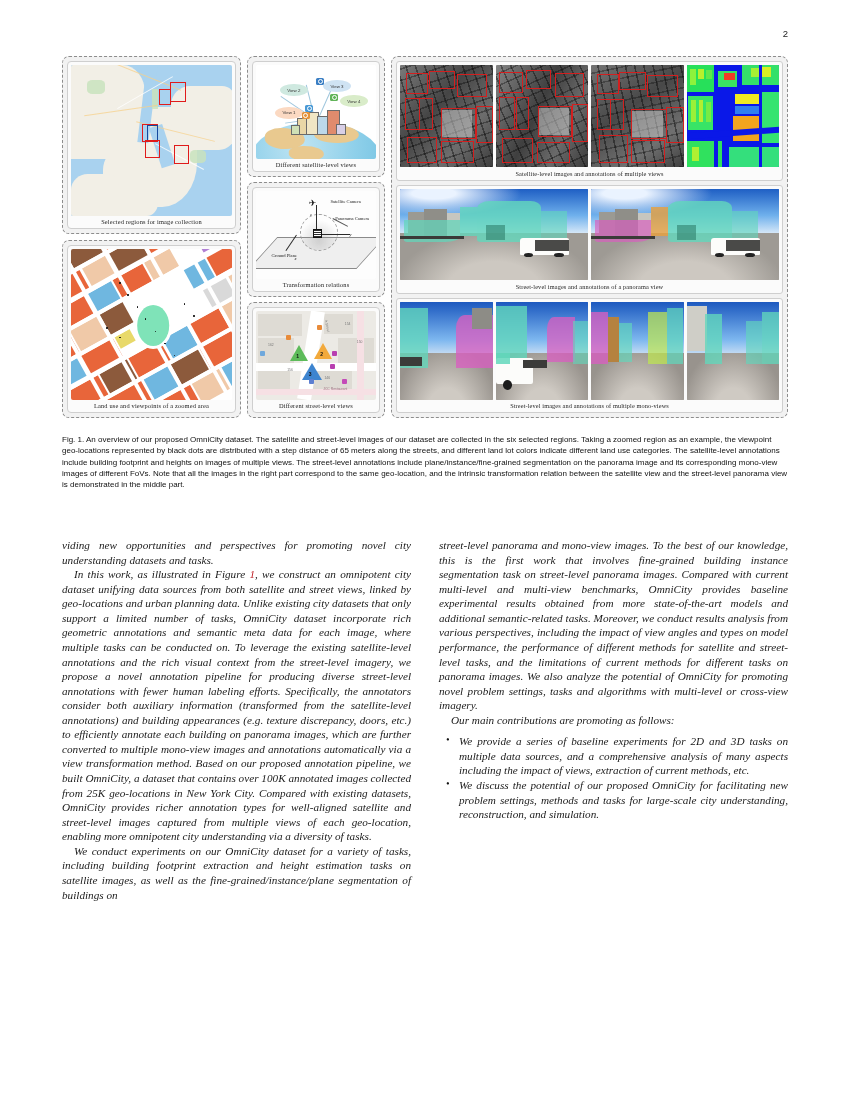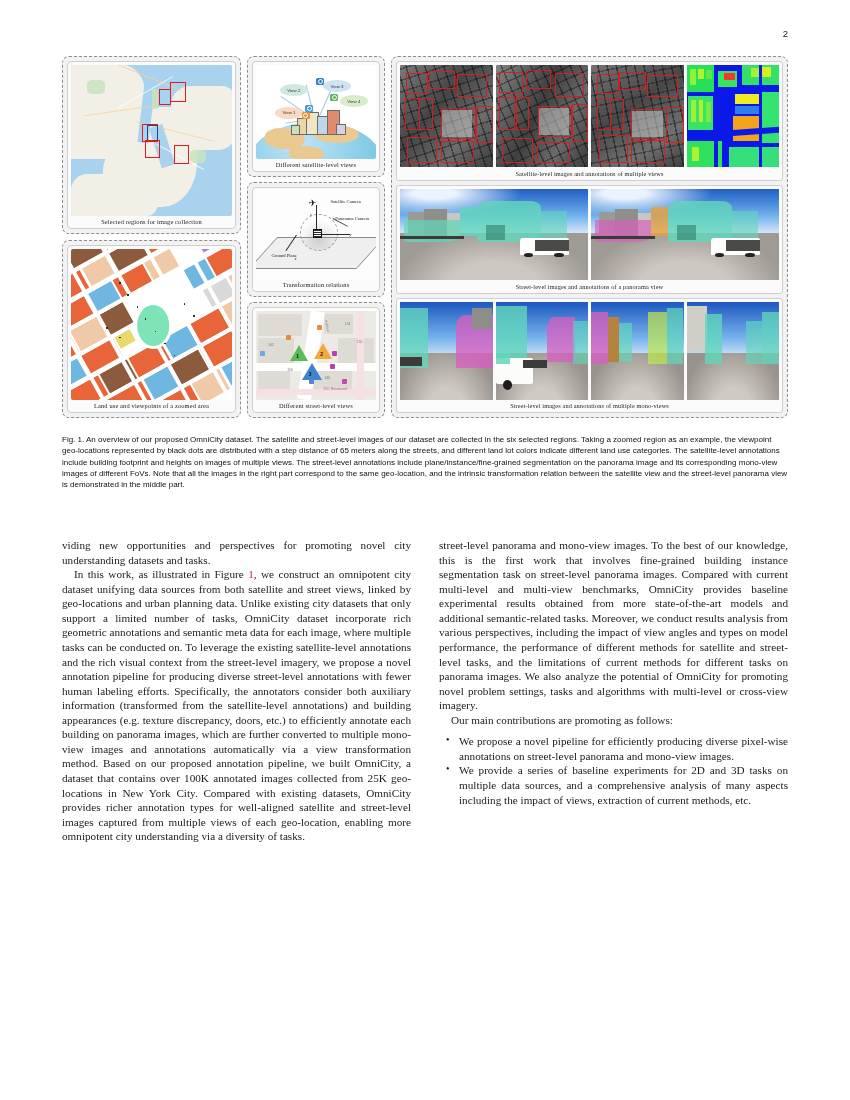--- a/index.html
+++ b/index.html
@@ -205,21 +205,21 @@
   .figcap{
     position:absolute;left:62px;top:434px;width:726px;
     font-family:"Liberation Sans",sans-serif;
     font-size:8.0px;line-height:1.42;
     color:#111;text-align:left;
   }
 
   
   .cols{
     position:absolute;left:62px;top:538px;width:726px;height:520px;
-    display:flex;gap:28px;
+    display:flex;gap:28px;font-style:italic;
   }
   .col{width:349px;font-size:11.2px;line-height:1.30;text-align:justify;
        font-family:"Liberation Serif",serif;hyphens:auto;}
   .col p{margin:0;text-indent:12px;}
   .col p.noind{text-indent:0;}
   .figref{color:#c0262c;}
   ul.contrib{margin:7px 0 0 0;padding:0 0 0 20px;list-style:none;}
   ul.contrib li{position:relative;margin:0 0 0 0;text-align:justify;}
   ul.contrib li::before{
     content:"\2022";position:absolute;left:-13px;top:-1px;font-size:10px;color:#111;
@@ -647,26 +647,27 @@
     </div>
   </div>
 
   <div class="figcap">Fig. 1. An overview of our proposed OmniCity dataset. The satellite and street-level images of our dataset are collected in the six selected regions. Taking a zoomed region as an example, the viewpoint geo-locations represented by black dots are distributed with a step distance of 65 meters along the streets, and different land lot colors indicate different land use categories. The satellite-level annotations include building footprint and heights on images of multiple views. The street-level annotations include plane/instance/fine-grained segmentation on the panorama image and its corresponding mono-view images of different FoVs. Note that all the images in the right part correspond to the same geo-location, and the intrinsic transformation relation between the satellite view and the street-level panorama view is demonstrated in the middle part.</div>
 
   <div class="cols">
 
     <div class="col">
       <p class="noind">viding new opportunities and perspectives for promoting novel city understanding datasets and tasks.</p>
       <p><span>In this work, as illustrated in Figure </span><span class="figref">1</span><span>, we construct an omnipotent city dataset unifying data sources from both satellite and street views, linked by geo-locations and urban planning data. Unlike existing city datasets that only support a limited number of tasks, OmniCity dataset incorporate rich geometric annotations and semantic meta data for each image, where multiple tasks can be conducted on. To leverage the existing satellite-level annotations and the rich visual context from the street-level imagery, we propose a novel annotation pipeline for producing diverse street-level annotations with fewer human labeling efforts. Specifically, the annotators consider both auxiliary information (transformed from the satellite-level annotations) and building appearances (e.g. texture discrepancy, doors, etc.) to efficiently annotate each building on panorama images, which are further converted to multiple mono-view images and annotations automatically via a view transformation method. Based on our proposed annotation pipeline, we built OmniCity, a dataset that contains over 100K annotated images collected from 25K geo-locations in New York City. Compared with existing datasets, OmniCity provides richer annotation types for well-aligned satellite and street-level images captured from multiple views of each geo-location, enabling more omnipotent city understanding via a diversity of tasks.</span></p>
+      <p>We conduct experiments on our OmniCity dataset for a variety of tasks, including building footprint extraction and height estimation tasks on satellite images, as well as the fine-grained/instance/plane segmentation of buildings on</p>
     </div>
 
     <div class="col">
       <p class="noind">street-level panorama and mono-view images. To the best of our knowledge, this is the first work that involves fine-grained building instance segmentation task on street-level panorama images. Compared with current multi-level and multi-view benchmarks, OmniCity provides baseline experimental results obtained from more state-of-the-art models and additional semantic-related tasks. Moreover, we conduct results analysis from various perspectives, including the impact of view angles and types on model performance, the performance of different methods for satellite and street-level tasks, and the limitations of current methods for different tasks on panorama images. We also analyze the potential of OmniCity for promoting novel problem settings, tasks and algorithms with multi-level or cross-view imagery.</p>
       <p>Our main contributions are promoting as follows:</p>
       <ul class="contrib">
-        <li>We propose a novel pipeline for efficiently producing diverse pixel-wise annotations on street-level panorama and mono-view images.</li>
         <li>We provide a series of baseline experiments for 2D and 3D tasks on multiple data sources, and a comprehensive analysis of many aspects including the impact of views, extraction of current methods, etc.</li>
+        <li>We discuss the potential of our proposed OmniCity for facilitating new problem settings, methods and tasks for large-scale city understanding, reconstruction, and simulation.</li>
       </ul>
     </div>
 
   </div>
 
 </div>
 
 </body></html>

